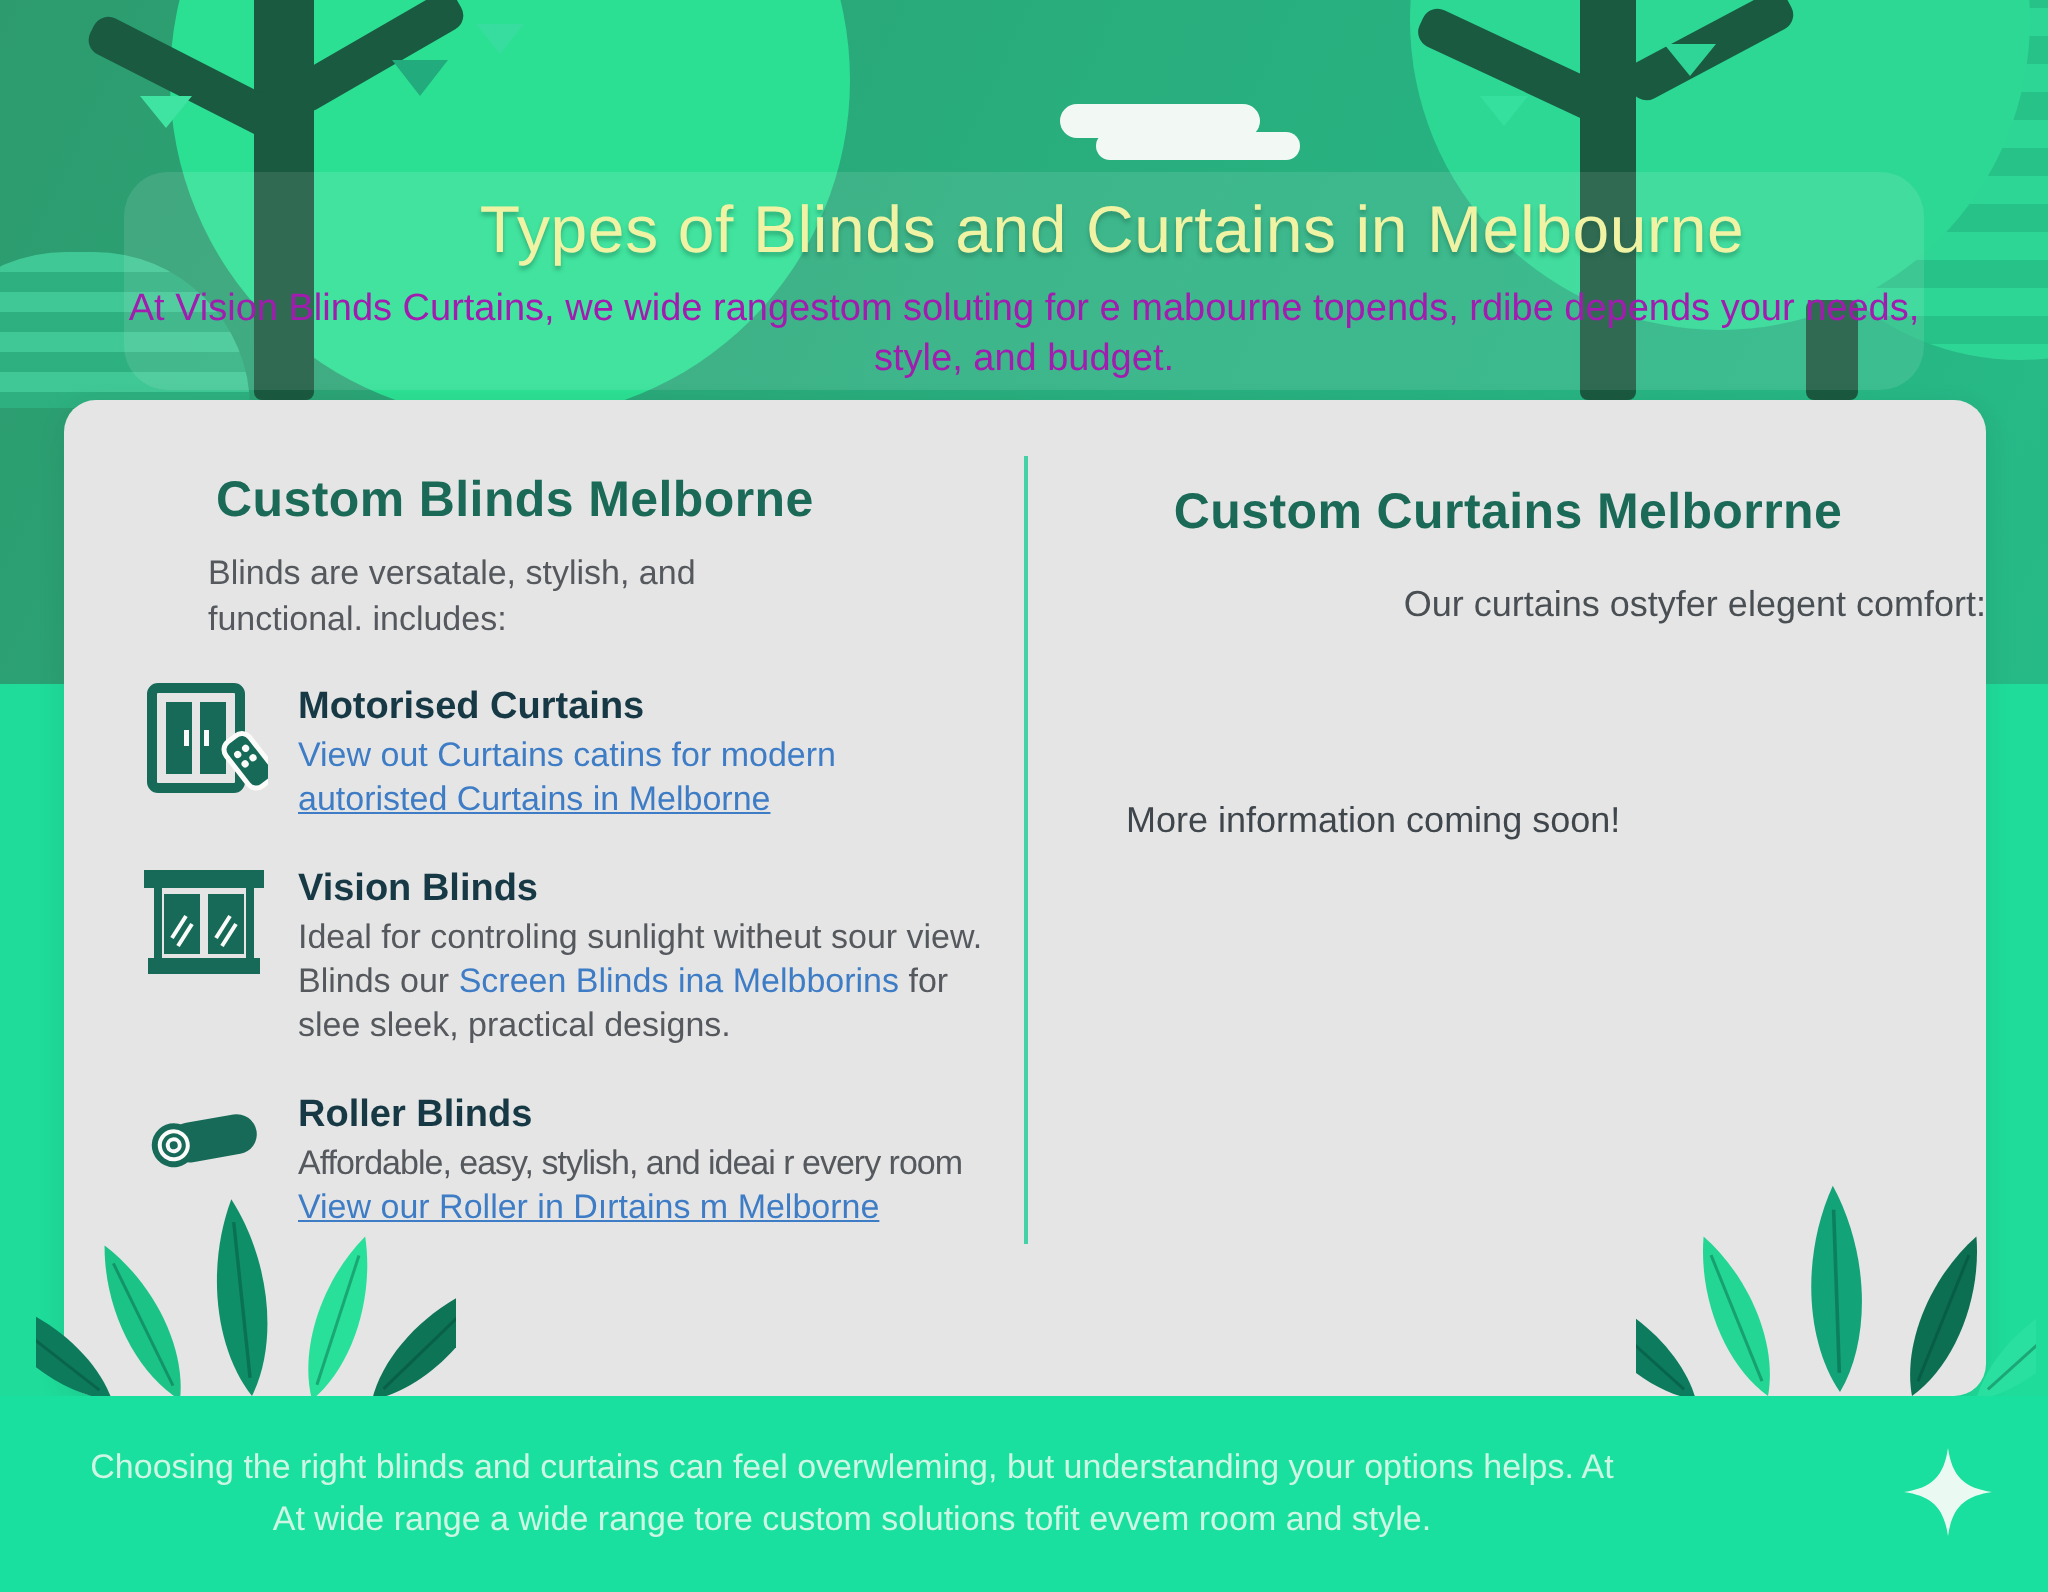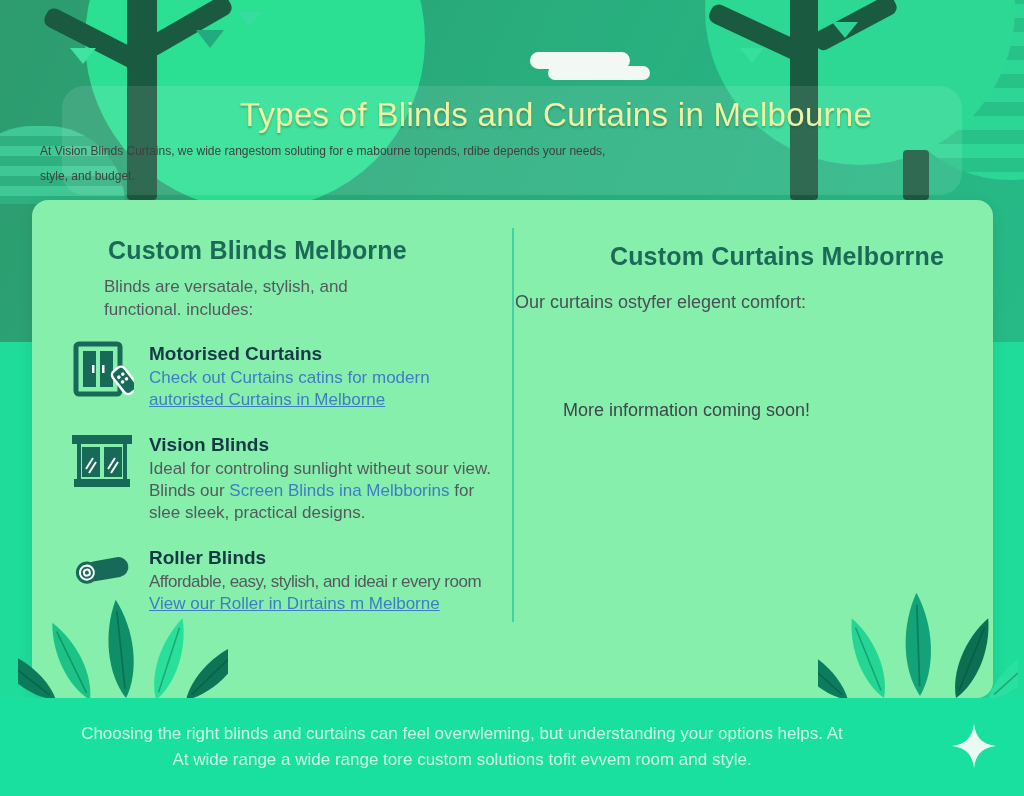--- a/index.html
+++ b/index.html
@@ -46,59 +46,59 @@
   
   .header-panel {
     position:absolute; left:62px; top:86px; width:900px; height:109px;
     background:rgba(255,255,255,0.10); border-radius:22px;
   }
   .page-title {
     position:absolute; left:62px; top:96px; width:988px; text-align:center;
     font-size:33px; font-weight:normal; color:#f0f3a4; letter-spacing:.3px;
     text-shadow:0 2px 2px rgba(16,84,58,.35);
   }
-  .page-subtitle { position:absolute; left:40px; width:944px; text-align:left;
-    font-size:12px; color:#404040; }
+  .page-subtitle { position:absolute; left:40px; width:944px; text-align:center;
+    font-size:19px; color:#a21caf; }
   .sub-1 { top:144px; }
   .sub-2 { top:169px; }
   
   .card {
     position:absolute; left:32px; top:200px; width:961px; height:498px;
-    background:#86efac; border-radius:16px; z-index:3;
+    background:#e5e5e5; border-radius:16px; z-index:3;
     box-shadow:0 4px 14px rgba(0,40,30,.10);
   }
   .col-heading { position:absolute; font-size:25px; font-weight:bold; color:#1b6a58; letter-spacing:.2px; }
   .heading-blinds { left:76px; top:36px; }
-  .heading-curtains { left:506px; top:42px; width:478px; text-align:center; }
+  .heading-curtains { left:483px; top:42px; width:478px; text-align:center; }
   .intro { position:absolute; left:72px; top:75px; width:300px;
     font-size:17px; color:#55595e; line-height:23px; }
   .items { position:absolute; left:38px; top:140px; width:450px; }
   .item { display:flex; gap:15px; margin-bottom:20px; align-items:flex-start; }
   .item-icon { width:64px; flex:none; display:flex; justify-content:center; }
   .item-title { font-size:19px; font-weight:bold; color:#173945; line-height:27px; }
   .line { font-size:17px; line-height:22px; white-space:nowrap; }
   .body-text { color:#55595e; }
   .tight { letter-spacing:-0.5px; }
   .link-text { color:#3e7dc6; }
   .link-underline { text-decoration:underline; }
   .divider { position:absolute; left:480px; top:28px; width:2px; height:394px; background:#45d1a6; }
-  .curtains-sub { position:absolute; left:483px; top:92px; width:478px; text-align:left;
+  .curtains-sub { position:absolute; left:483px; top:92px; width:478px; text-align:right;
     font-size:18px; color:#4a4f54; }
   .coming-soon { position:absolute; left:531px; top:200px; font-size:18px; color:#3f464c; }
   
   .leaves { position:absolute; z-index:4; }
   .leaves-left  { left:18px;  top:596px; }
   .leaves-right { left:818px; top:592px; }
   
   .footer {
     position:absolute; left:0; top:698px; width:1024px; height:98px;
     background:#19e09e; z-index:5;
   }
   .footer-line { position:absolute; left:0; width:852px; text-align:center;
-    font-size:17px; color:#cdf6e4;padding-left:36px; }
+    font-size:17px; color:#cdf6e4; }
   .f-1 { top:26px; }
   .f-2 { top:52px; }
   .sparkle { position:absolute; left:950px; top:722px; z-index:6; }
 </style>
 </head>
 <body>
 
 <div class="stage">
 
   <div class="band-top"></div>
@@ -145,21 +145,21 @@
               <rect x="0" y="0" width="15" height="28" rx="5" fill="#176a58" stroke="#fbfbf9" stroke-width="2.5"></rect>
               <circle cx="5" cy="8" r="1.8" fill="#fbfbf9"></circle>
                 <circle cx="10" cy="8" r="1.8" fill="#fbfbf9"></circle>
               <circle cx="5" cy="14" r="1.8" fill="#fbfbf9"></circle>
                 <circle cx="10" cy="14" r="1.8" fill="#fbfbf9"></circle>
             </g>
           </svg>
         </div>
         <div class="item-text">
           <div class="item-title">Motorised Curtains</div>
-          <div class="line link-text">Check out Curtains catins for modern</div>
+          <div class="line link-text">View out Curtains catins for modern</div>
           <div class="line link-text link-underline">autoristed Curtains in Melborne</div>
         </div>
       </div>
 
       <div class="item">
         <div class="item-icon">
           <svg width="64" height="58" viewBox="0 0 64 58">
             <rect x="2" y="4" width="60" height="9" fill="#176a58"></rect>
             <rect x="7" y="13" width="4" height="35" fill="#176a58"></rect>
             <rect x="53" y="13" width="4" height="35" fill="#176a58"></rect>

